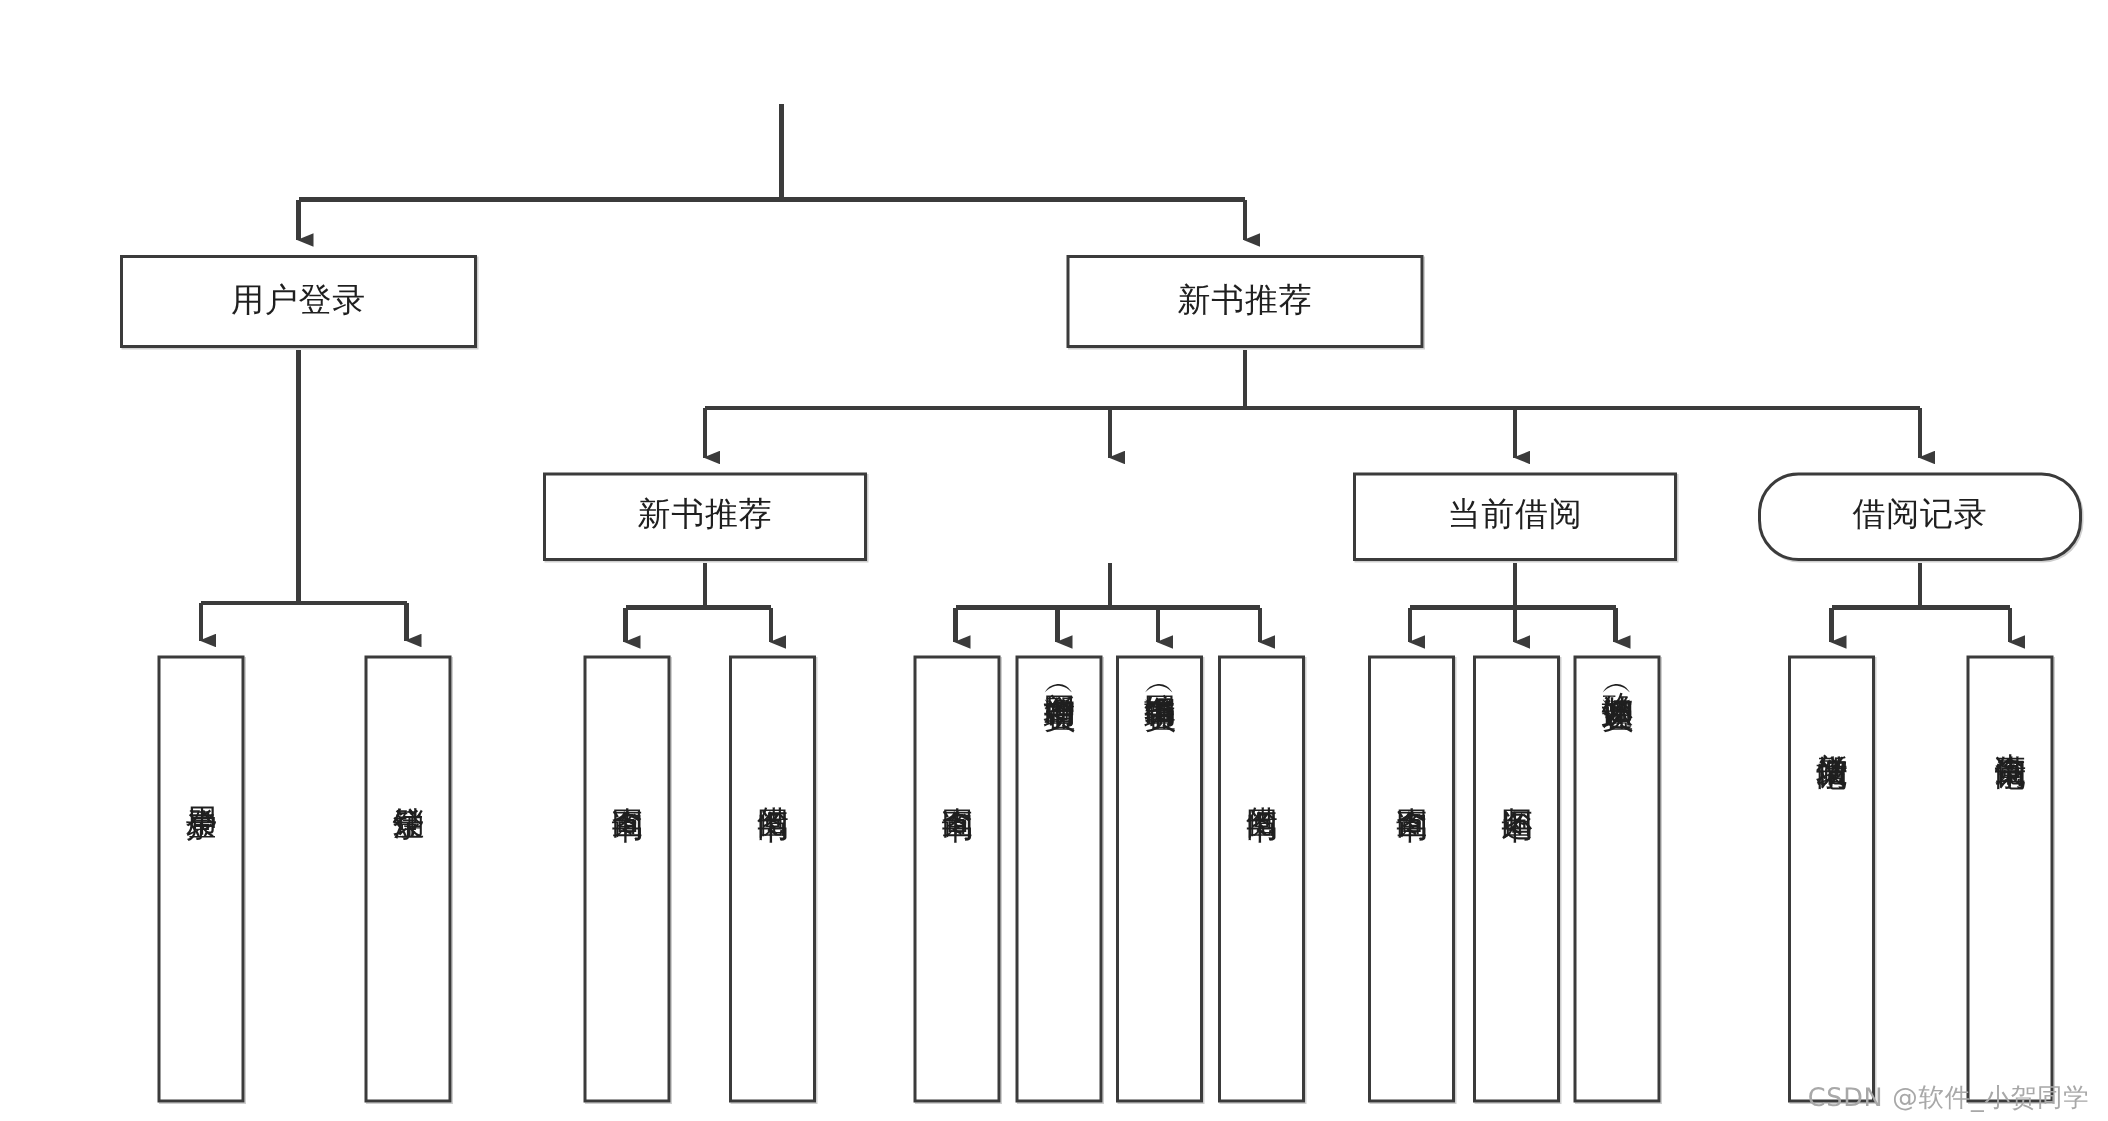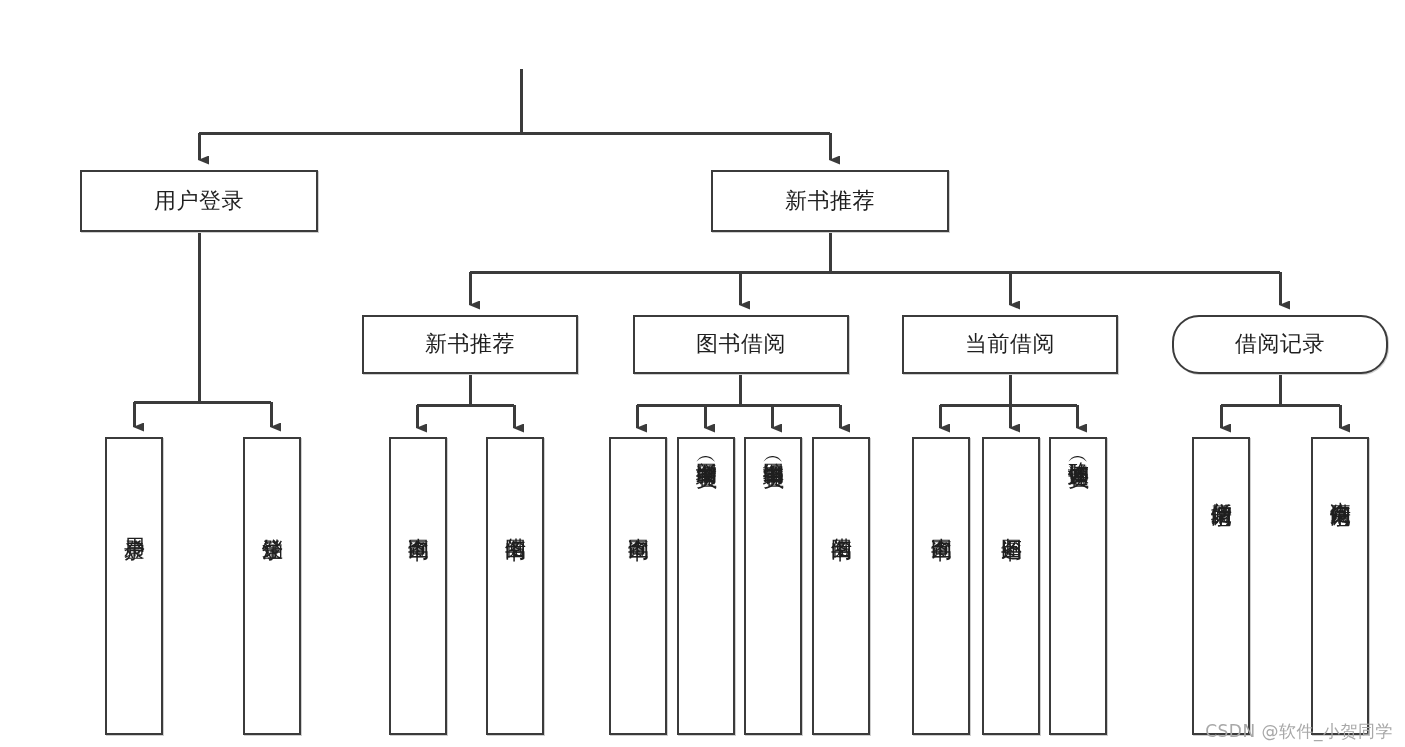--- a/index.html
+++ b/index.html
@@ -133,23 +133,20 @@
   </div>
 
   <div class="node horizontal" style="left:711px; top:170px; width:238px; height:62px;">
     <span class="node-label">新书推荐</span>
   </div>
 
   <div class="node horizontal" style="left:362px; top:315px; width:216px; height:59px;">
     <span class="node-label">新书推荐</span>
   </div>
 
-  <div class="node horizontal" style="left:633px; top:315px; width:216px; height:59px;">
-    <span class="node-label">图书借阅</span>
-  </div>
 
   <div class="node horizontal" style="left:902px; top:315px; width:216px; height:59px;">
     <span class="node-label">当前借阅</span>
   </div>
 
   <div class="node horizontal" style="left:1172px; top:315px; width:216px; height:59px;border-radius:27px;">
     <span class="node-label">借阅记录</span>
   </div>
 
   <div class="node vertical" style="left:105px; top:437px; width:58px; height:298px; padding-top:82px;">

